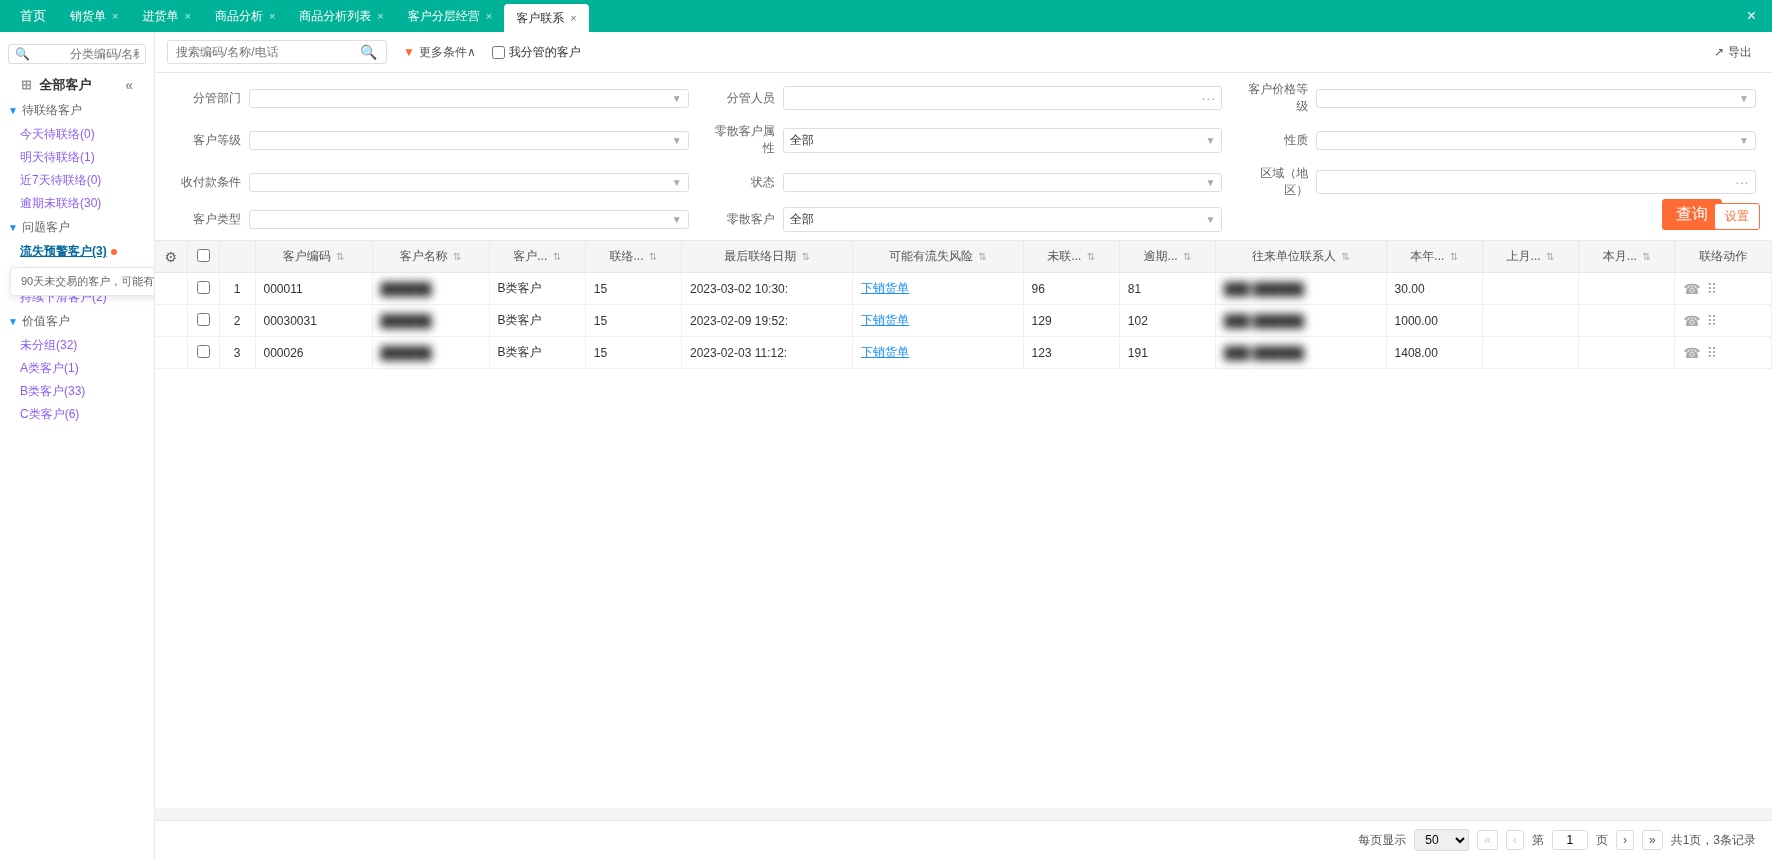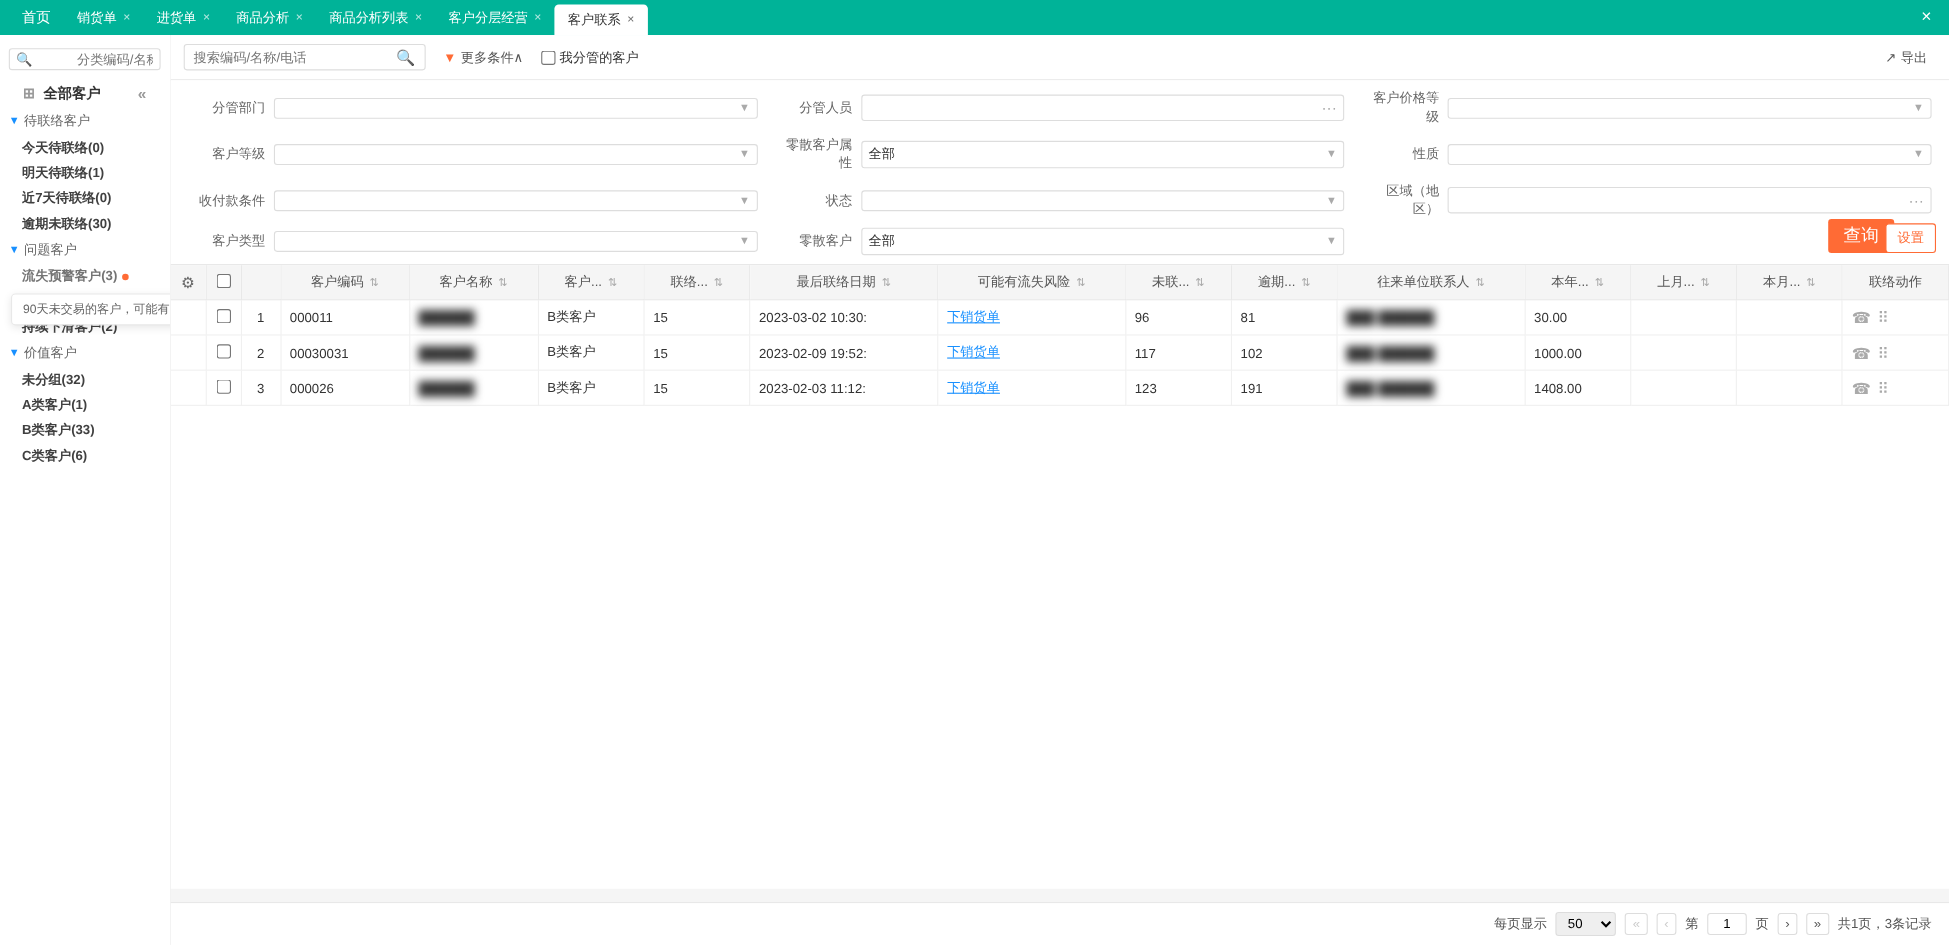--- a/index.html
+++ b/index.html
@@ -115,28 +115,28 @@
       align-items: center;
       cursor: pointer;
     }
     .sidebar-section-title .arrow {
       margin-right: 4px;
       font-size: 10px;
       color: #1890ff;
     }
     .sidebar-item {
       padding: 3px 8px 3px 20px;
-      color: #404040;
-      font-size: 12px;
-      cursor: pointer;
+      color: #8b5cf6;
+      font-size: 12px;
+      cursor: pointer;
+    }
+    .sidebar-item.active {
+      color: #0369a1;
       font-weight: bold;
-    }
-    .sidebar-item.active {
-      color: #737373;
-      font-weight: bold;
+      text-decoration: underline;
     }
     .sidebar-item .dot {
       display: inline-block;
       width: 6px;
       height: 6px;
       border-radius: 50%;
       background: #ff6b35;
       margin-left: 4px;
       vertical-align: middle;
     }
@@ -672,21 +672,21 @@
             <tr>
       <td class="col-settings"></td>
       <td class="col-checkbox"><input type="checkbox" style=""></td>
       <td class="col-num">2</td>
       <td>00030031</td>
       <td><span class="blurred">██████</span></td>
       <td>B类客户</td>
       <td>15</td>
       <td>2023-02-09 19:52:</td>
       <td><span class="link-text">下销货单</span></td>
-      <td>117</td>
+      <td>129</td>
       <td>102</td>
       <td><span class="blurred">███ ██████</span></td>
       <td>1000.00</td>
       <td></td>
       <td></td>
       <td>
         <div class="action-icons">
           <span class="action-icon" title="联络">☎</span>
           <span class="action-icon" title="更多">⠿</span>
         </div>

